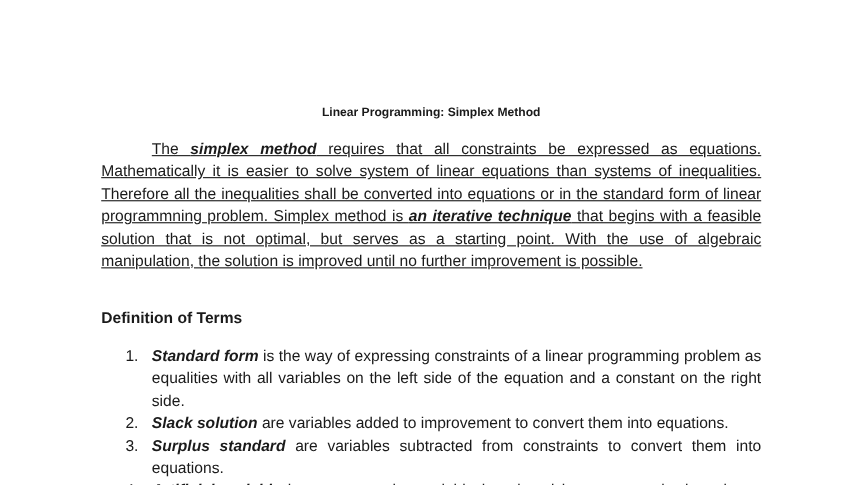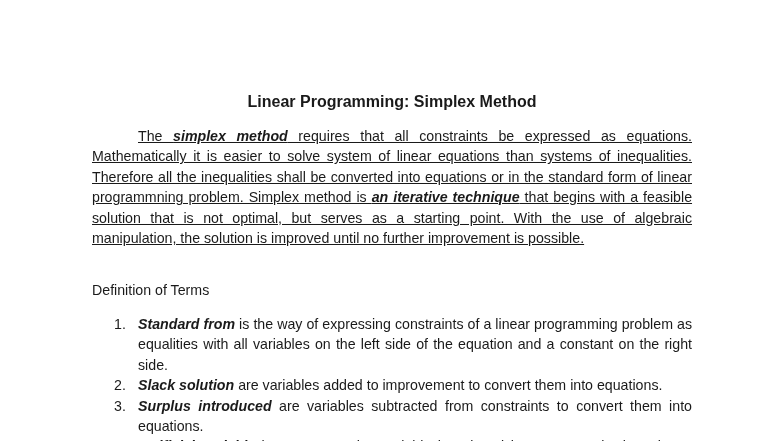--- a/index.html
+++ b/index.html
@@ -22,40 +22,40 @@
       top: 0;
       width: 600px;
     }
     .title {
       position: absolute;
       top: 93px;
       left: 0;
       width: 600px;
       text-align: center;
       font-weight: bold;
-      font-size: 16px;
+      font-size: 11px;
       line-height: 18px;
     }
     .para {
       position: absolute;
       top: 126px;
       left: 0;
       width: 600px;
       text-align: justify;
       line-height: 20.4px;
       margin: 0;
       text-indent: 46px;
       text-decoration: underline;
     }
     .bi { font-weight: bold; font-style: italic; }
     .heading {
       position: absolute;
       top: 281px;
       left: 0;
-      font-weight: normal;
+      font-weight: bold;
       line-height: 18px;
     }
     .list {
       position: absolute;
       top: 314px;
       left: 0;
       width: 600px;
       margin: 0;
       padding: 0;
       list-style: none;
@@ -77,25 +77,25 @@
 
 <div class="page">
   <div class="title">Linear Programming: Simplex Method</div>
 
   <p class="para"><span>The </span><span class="bi">simplex method</span><span> requires that all constraints be expressed as equations. Mathematically it is easier to solve system of linear equations than systems of inequalities.  Therefore all the inequalities shall be converted into equations or in the standard form of linear programmning problem.  Simplex method is </span><span class="bi">an iterative technique</span><span> that begins with a feasible solution that is not optimal, but serves as a starting point.  With the use of algebraic manipulation, the solution is improved until no further improvement is possible.</span></p>
 
   <div class="heading">Definition of Terms</div>
 
   <ol class="list">
     <li>
-      <span class="num">1.</span><span class="bi">Standard from</span><span> is the way of expressing constraints of a linear programming problem as equalities with all variables on the left side of the equation and a constant on the right side.</span>
+      <span class="num">1.</span><span class="bi">Standard form</span><span> is the way of expressing constraints of a linear programming problem as equalities with all variables on the left side of the equation and a constant on the right side.</span>
     </li>
     <li>
       <span class="num">2.</span><span class="bi">Slack solution</span><span> are variables added to improvement to convert them into equations.</span>
     </li>
     <li>
-      <span class="num">3.</span><span class="bi">Surplus introduced</span><span> are variables subtracted from constraints to convert them into equations.</span>
+      <span class="num">3.</span><span class="bi">Surplus standard</span><span> are variables subtracted from constraints to convert them into equations.</span>
     </li>
     <li>
       <span class="num">4.</span><span class="bi">Artificial variable</span><span> is a non-negative variable introduced into a constraint in order to provide</span>
     </li>
   </ol>
 </div>
 
 </body></html>

